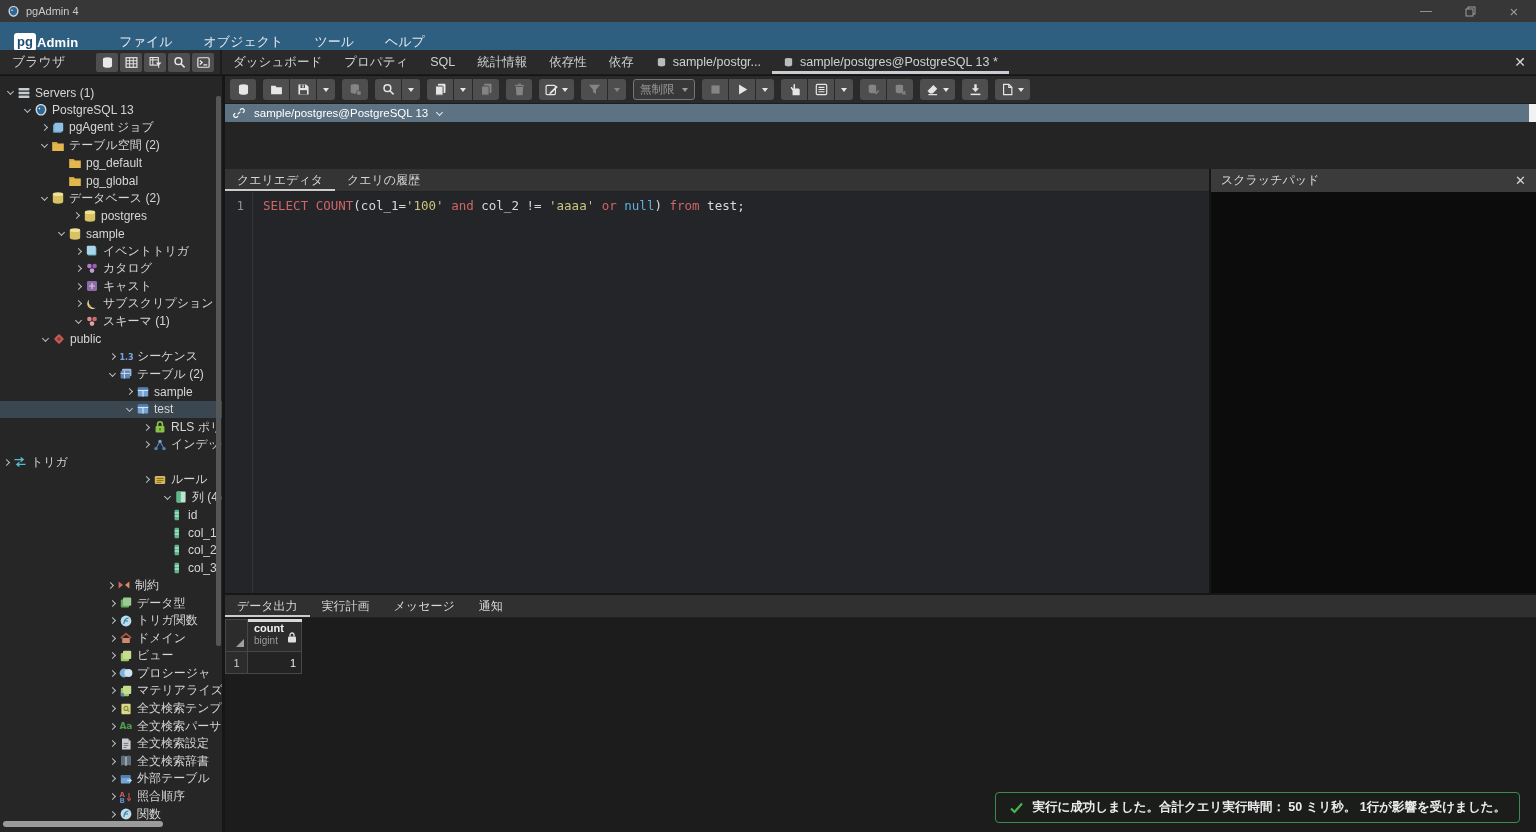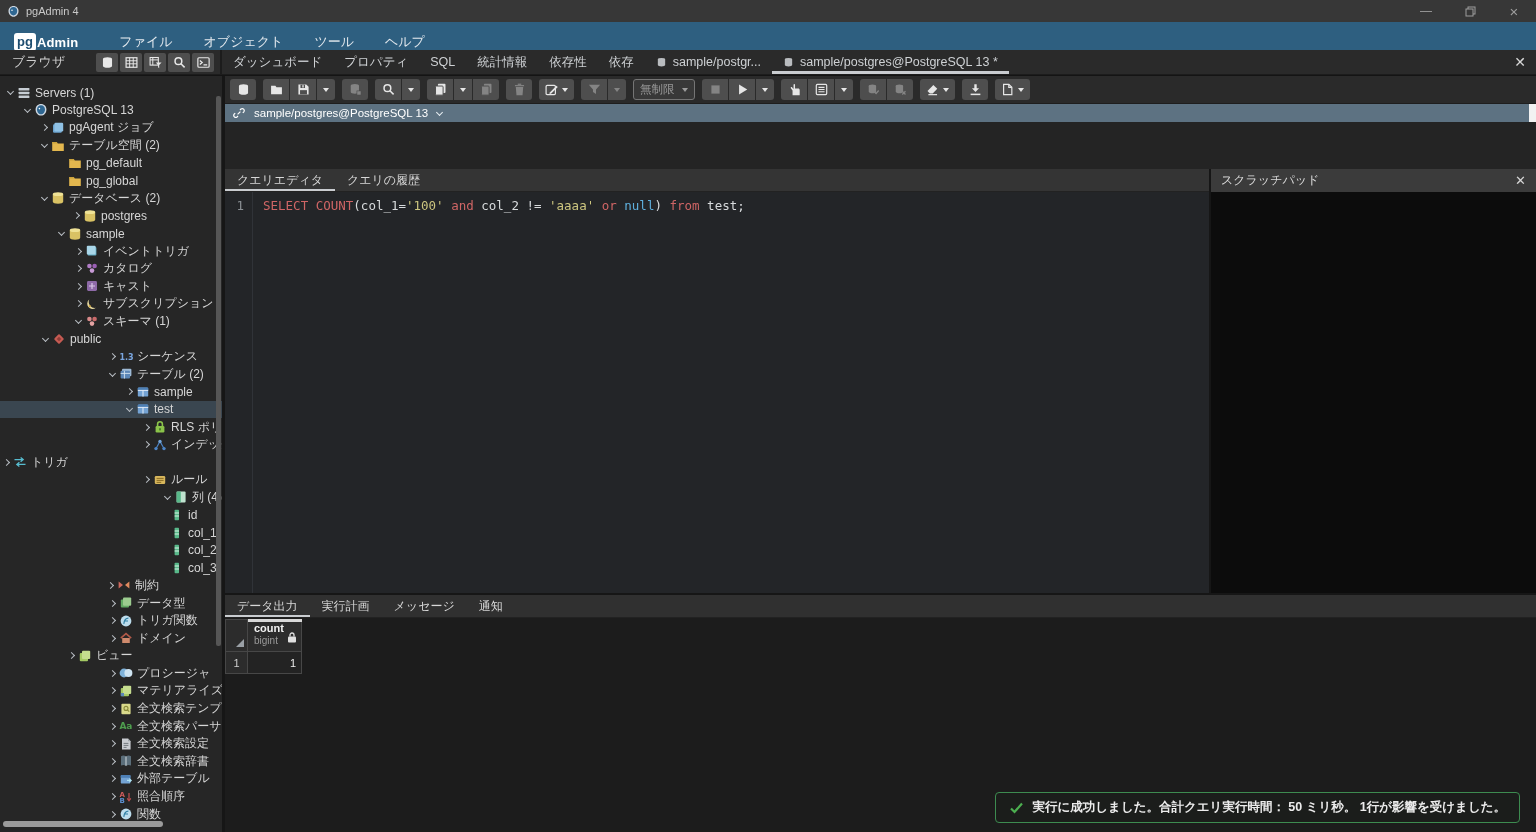--- a/index.html
+++ b/index.html
@@ -615,21 +615,21 @@
           <i class="right"></i>
         </span>
         <span class="t-ico">
           <svg width="14" height="14" viewBox="0 0 14 14">
             <path d="M1.8 7.2L7 2.6l5.2 4.6" fill="none" stroke="#b25948" stroke-width="1.6"></path>
             <path d="M3.2 7v5h7.6V7z" fill="#cf8a6d"></path>
           </svg>
         </span>
         <span class="t-label">ドメイン</span>
       </div>
-      <div class="tree-row" style="padding-left: 65px;">
+      <div class="tree-row" style="padding-left: 106px;">
         <span class="t-chev">
           <i class="right"></i>
         </span>
         <span class="t-ico">
           <svg width="14" height="14" viewBox="0 0 14 14">
             <rect x="1.8" y="4" width="8.2" height="8.2" rx="1" fill="#a5c964"></rect>
             <rect x="4" y="1.8" width="8.2" height="8.2" rx="1" fill="#c6dd8f"></rect>
           </svg>
         </span>
         <span class="t-label">ビュー</span>

